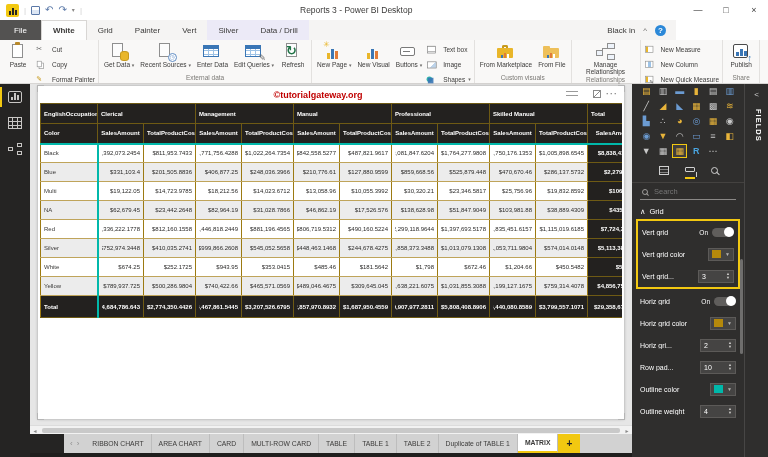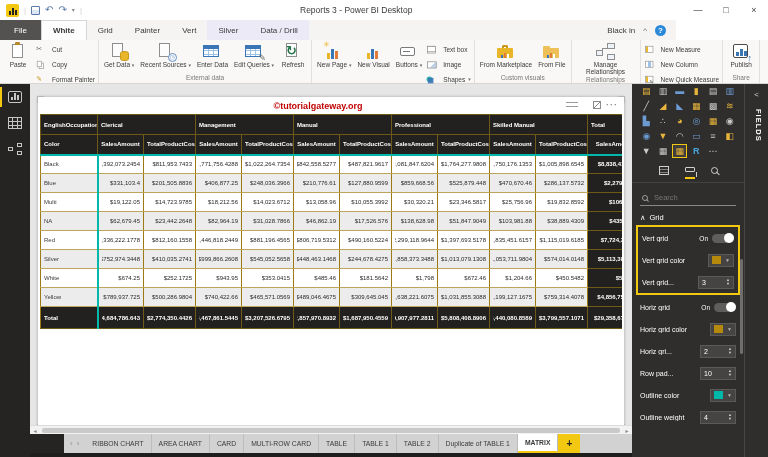--- a/index.html
+++ b/index.html
@@ -86,21 +86,21 @@
     repeating-linear-gradient(to right,rgba(0,0,0,0) 0 3.3px,#c8c6c4 3.3px 4.3px),
     repeating-linear-gradient(to bottom,rgba(0,0,0,0) 0 3px,#c8c6c4 3px 4px);}
   .vi-model{position:relative;width:14px;height:12px;}
   .vi-model i{position:absolute;width:5px;height:4px;border:1px solid #c8c6c4;}
   .vi-model i:nth-child(1){left:0;top:4px;}
   .vi-model i:nth-child(2){right:0;top:0;}
   .vi-model i:nth-child(3){right:0;bottom:0;}
 
   
   .canvas{position:absolute;left:30px;top:84px;width:602px;height:341px;background:#e6e6e6;}
-  .page{position:absolute;left:8px;top:13px;width:586px;height:333px;background:#fff;box-shadow:0 0 3px rgba(0,0,0,.3);}
+  .page{position:absolute;left:8px;top:2px;width:586px;height:333px;background:#fff;box-shadow:0 0 3px rgba(0,0,0,.3);}
   .corner{position:absolute;width:7px;height:7px;border:1px solid #b5b5b5;}
   .c-bl{left:-1px;bottom:-1px;border-top:none;border-right:none;}
   .c-br{right:-1px;bottom:-1px;border-top:none;border-left:none;}
   .c-tl{left:-1px;top:-1px;border-bottom:none;border-right:none;}
   .c-tr{right:-1px;top:-1px;border-bottom:none;border-left:none;}
   .vtitle{position:absolute;left:0;top:4px;width:560px;text-align:center;font-size:9px;font-weight:bold;}
   .vtools{position:absolute;right:6px;top:3px;display:flex;align-items:center;gap:5px;color:#8a8a8a;}
   .focusico{width:8px;height:8px;border:1px solid #8a8a8a;background:linear-gradient(135deg,rgba(0,0,0,0) 46%,#8a8a8a 46% 54%,rgba(0,0,0,0) 54%);}
   .moreico{font-size:9px;font-weight:bold;letter-spacing:1px;}
   .draghandle{position:absolute;right:46px;top:5px;width:12px;height:5px;border-top:1px solid #9a9a9a;border-bottom:1px solid #9a9a9a;}
@@ -141,21 +141,21 @@
   .vic{height:14px;display:flex;align-items:center;justify-content:center;font-size:9px;line-height:10px;border:1px solid rgba(0,0,0,0);}
   .vic.hl{border-color:#f2c811;background:#403e3c;}
   .vtabs{display:flex;justify-content:center;gap:16px;padding:5px 0 3px;border-bottom:1px solid #444240;margin-top:3px;}
   .vtab{display:flex;flex-direction:column;align-items:center;padding-bottom:2px;border-bottom:2px solid rgba(0,0,0,0);}
   .vtab.active{border-bottom-color:#f2c811;}
   .ftabico{width:10px;height:9px;border:1px solid #d0d0d0;background:repeating-linear-gradient(to bottom,rgba(0,0,0,0) 0 2px,#808080 2px 3px);}
   .roller{width:10px;height:5px;border:1px solid #d0d0d0;border-radius:1px;position:relative;margin-top:1px;}
   .roller::after{content:"";position:absolute;right:-3px;top:4px;width:1px;height:5px;background:#d0d0d0;}
   .mag{width:7px;height:7px;border:1px solid #d0d0d0;border-radius:50%;position:relative;margin-top:1px;}
   .mag::after{content:"";position:absolute;width:4px;height:1px;background:#d0d0d0;transform:rotate(45deg);right:-3px;bottom:-1px;}
-  .vsearch{margin:8px 8px 2px;display:flex;align-items:center;gap:4px;border-bottom:1px solid #8a8886;padding:1px 2px 2px;}
+  .vsearch{margin:2px 8px 2px;display:flex;align-items:center;gap:4px;border-bottom:1px solid #8a8886;padding:1px 2px 2px;}
   .vsearch input{background:rgba(0,0,0,0);border:none;outline:none;color:#c8c6c4;font-size:7.5px;width:80px;}
   .smag{width:6px;height:6px;border:1px solid #9d9b99;border-radius:50%;position:relative;}
   .smag::after{content:"";position:absolute;width:3px;height:1px;background:#9d9b99;transform:rotate(45deg);right:-2px;bottom:-1px;}
   .fpsec{display:flex;gap:4px;align-items:center;color:#fff;font-size:7.5px;padding:5px 8px 1px;}
   .fplist{padding:1px 4px;}
   .hlbox{border:2px solid #f2c811;margin:1px 0;}
   .fprow{display:flex;align-items:center;height:22px;padding:0 4px;color:#fff;font-size:7px;}
   .fprow .lab{flex:1;white-space:nowrap;overflow:hidden;}
   .onlab{margin-right:4px;font-size:6.5px;}
   .toggle{width:22px;height:9px;border-radius:5px;background:#605e5c;position:relative;}

